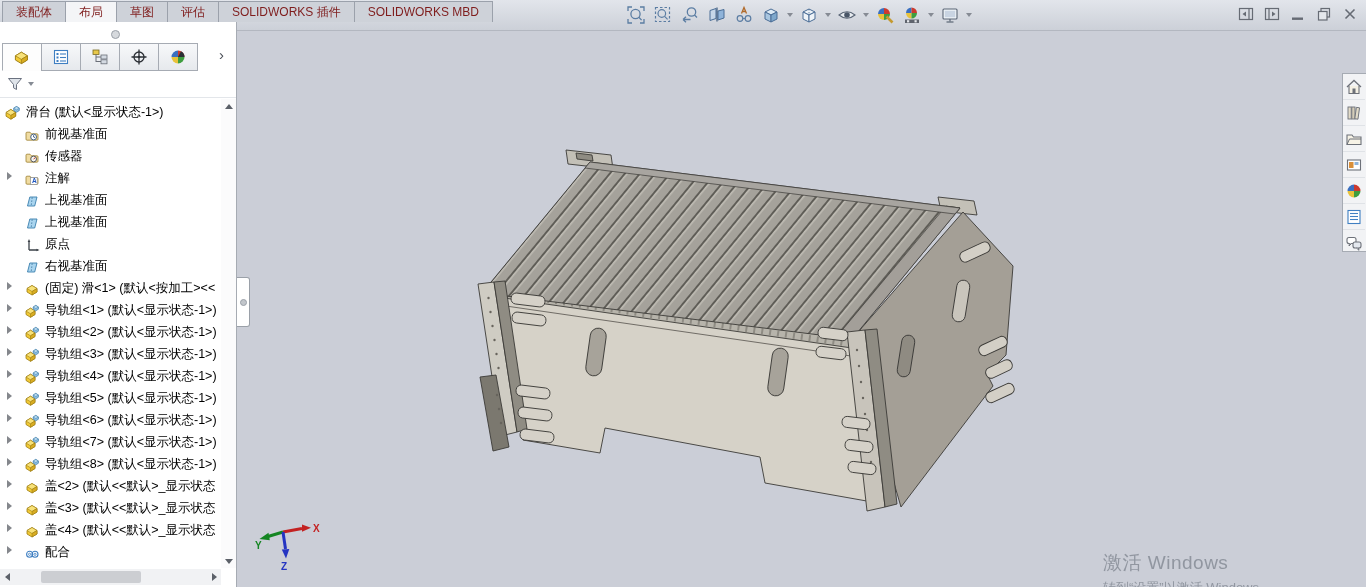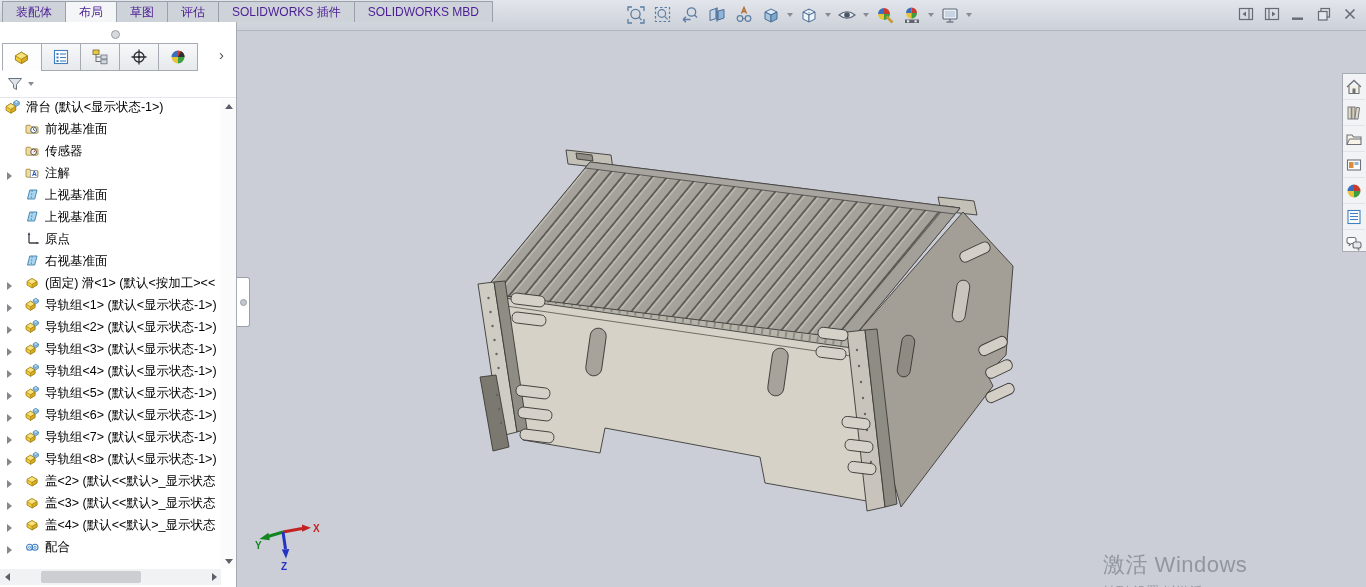--- a/index.html
+++ b/index.html
@@ -2,21 +2,21 @@
 <html><head>
 <meta charset="utf-8">
 <style>
   html,body{margin:0;padding:0}
   body{width:1366px;height:587px;overflow:hidden;position:relative;
        font-family:"Liberation Sans","DejaVu Sans",sans-serif;background:#cbced7}
   
   .titlebar{position:absolute;left:0;top:0;width:1366px;height:30px;z-index:1;
             background:linear-gradient(#e2e5eb,#ccd0d8);border-bottom:1px solid #b3b7c0}
   .rtabs{position:absolute;left:2px;top:1px;display:flex;height:21px}
-  .rtab{padding:0 13px;font-size:12px;line-height:21px;color:#4c1d95;background:#ced2d9;
+  .rtab{padding:0 13px;font-size:12px;line-height:21px;color:#7f1d1d;background:#ced2d9;
         border:1px solid #9ba1ab;border-bottom:none;margin-right:-1px;white-space:nowrap;cursor:default}
   .rtab.active{background:#f4f5f7}
   .hud{position:absolute;left:624px;top:3px;display:flex;align-items:center;gap:3px}
   .hbtn{width:24px;height:24px;display:flex;align-items:center;justify-content:center;border-radius:2px}
   .caret{width:0;height:0;border-left:3.5px solid transparent;border-right:3.5px solid transparent;
          border-top:4px solid #868b94;margin:0 1px}
   .winctl{position:absolute;right:8px;top:5px;display:flex;gap:9px;align-items:center}
   .wbtn{width:17px;height:17px;display:flex;align-items:center;justify-content:center}
   
   .sidebar{position:absolute;left:0;top:22px;width:237px;bottom:0;background:#fff;z-index:2;
@@ -24,21 +24,21 @@
   .dot-handle{position:absolute;left:111px;top:8px;width:7px;height:7px;border-radius:50%;
               background:#d6d9dd;border:1px solid #9aa0a8}
   .ptabs{position:absolute;left:2px;top:21px;display:flex}
   .ptab{width:38px;height:26px;border:1px solid #a6abb3;margin-right:-1px;background:linear-gradient(#f7f8fa,#e6e9ed);
         display:flex;align-items:center;justify-content:center}
   .ptab.active{background:#fdfdfd;border-bottom-color:#fdfdfd}
   .ptab-more{position:absolute;left:219px;top:24px;font-size:15px;color:#4a4f57}
   .filterrow{position:absolute;left:0;top:49px;width:236px;height:27px;border-bottom:1px solid #e3e6ea;
              display:flex;align-items:center;padding-left:6px;box-sizing:border-box}
   .tree{position:absolute;left:0;top:77px;width:222px;bottom:20px;overflow:hidden;font-size:12.5px}
-  .trow{height:22px;display:flex;align-items:flex-start;white-space:nowrap;padding-left:3px;cursor:default}
+  .trow{height:22px;display:flex;align-items:flex-end;white-space:nowrap;padding-left:3px;cursor:default}
   .trow.root{padding-left:5px}
   .arr{width:13px;height:22px;flex:none;position:relative}
   .arr.on::before{content:"";position:absolute;left:4px;top:7px;width:0;height:0;
         border-left:5px solid #84878c;border-top:4px solid transparent;border-bottom:4px solid transparent}
   .ticon{width:15px;height:15px;flex:none;margin-right:5px;margin-left:9px}
   .trow.root .ticon{margin-left:0;width:16px;height:16px}
   .tlabel{color:#000}
   
   .vsb{position:absolute;right:0;top:77px;width:15px;bottom:19px;background:#fbfbfc}
   .sarrow{position:absolute;width:15px;height:14px;display:flex;align-items:center;justify-content:center}
@@ -47,21 +47,21 @@
   .tri-lf{width:0;height:0;border-top:4px solid transparent;border-bottom:4px solid transparent;border-right:5px solid #5c6169}
   .tri-rt{width:0;height:0;border-top:4px solid transparent;border-bottom:4px solid transparent;border-left:5px solid #5c6169}
   .hsb{position:absolute;left:0;bottom:2px;height:16px;width:221px;background:#f1f2f4}
   .hthumb{position:absolute;left:41px;top:2px;width:100px;height:12px;background:#ccced2;border-radius:2px}
   
   .viewport{position:absolute;left:237px;top:30px;right:0;bottom:0;background:#cbced7}
   .collapse-tab{position:absolute;left:237px;top:277px;width:12px;height:48px;background:#fff;z-index:3;
                 border:1px solid #9aa0a8;border-left:none;border-radius:0 3px 3px 0}
   .collapse-tab i{position:absolute;left:3px;top:21px;width:5px;height:5px;border-radius:50%;background:#c2c6cb;border:1px solid #9aa0a8}
   .watermark{position:absolute;left:866px;top:520px;color:rgba(128,134,145,.78);pointer-events:none}
-  .wm1{font-size:22px;letter-spacing:.5px}
+  .wm1{font-size:19px;letter-spacing:.5px}
   .wm2{font-size:13px;margin-top:3px}
   
   .taskpane{position:absolute;right:0;top:73px;width:24px;height:179px;background:#f2f3f5;z-index:2;
             border:1px solid #a6abb3;border-right:none;box-sizing:border-box}
   .tpbtn{width:22px;height:25px;display:flex;align-items:center;justify-content:center;border-bottom:1px solid #e0e3e7}
   svg{display:block}
 </style>
 </head>
 <body>
 

